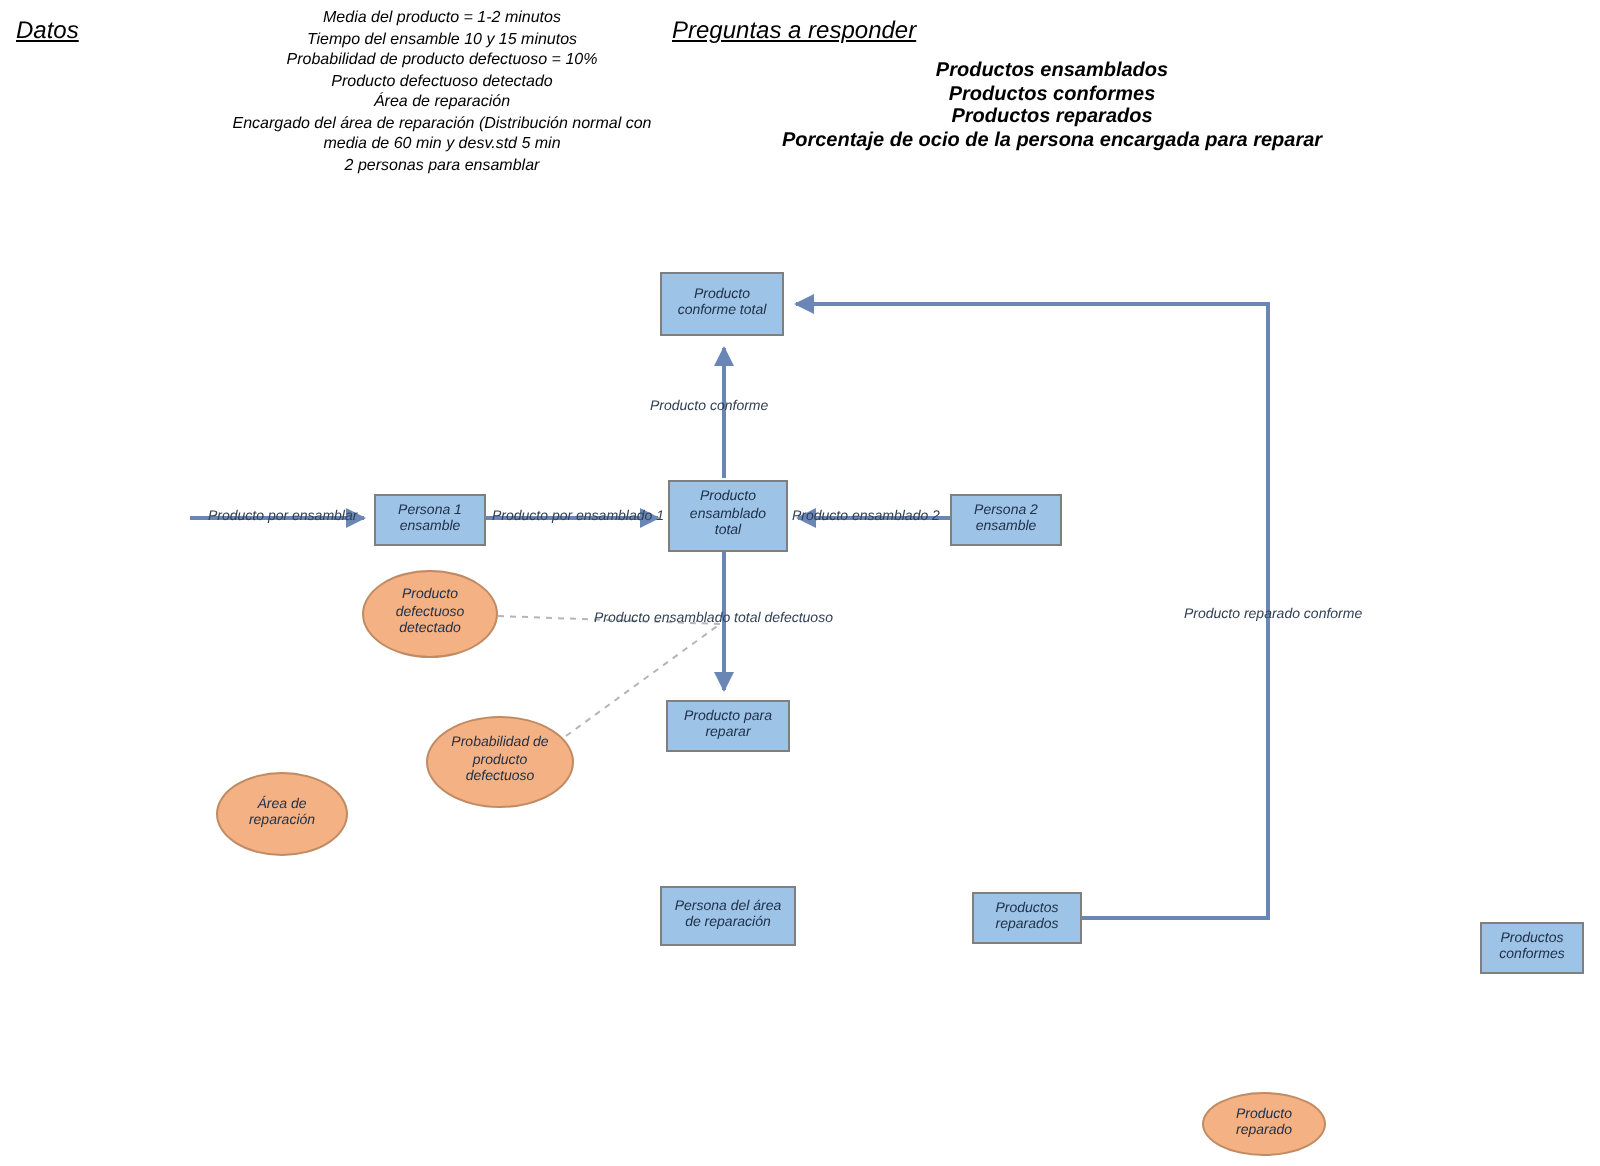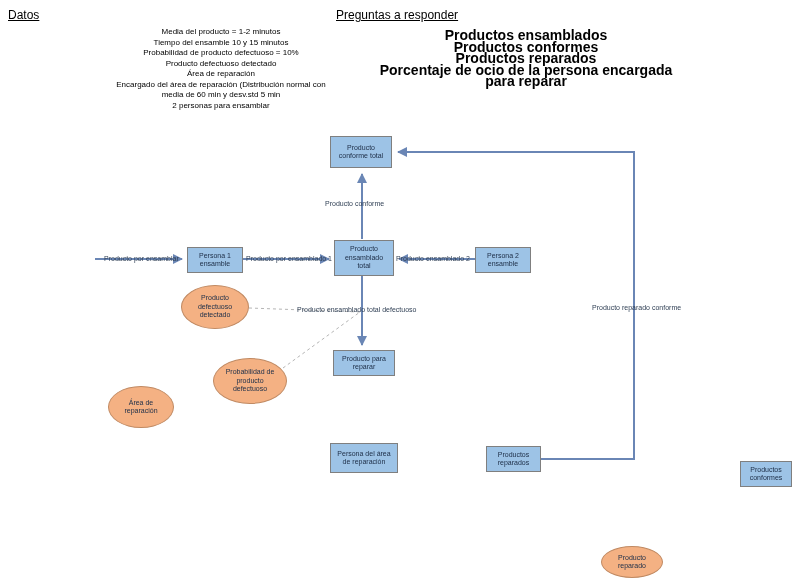--- a/index.html
+++ b/index.html
@@ -9,20 +9,21 @@
   }
   body {
     font-family: "Liberation Sans", sans-serif;
   }
   #canvas {
     position: relative;
     width: 800px;
     height: 583px;
     background: #ffffff;
     overflow: hidden;
+    font-style: italic;
   }
   #wires {
     position: absolute;
     left: 0;
     top: 0;
     width: 800px;
     height: 583px;
     pointer-events: none;
   }
 
@@ -37,21 +38,21 @@
   .textblock {
     position: absolute;
     font-size: 8px;
     line-height: 10.5px;
     color: #000000;
     text-align: center;
     white-space: pre-line;
   }
   .textblock.bold {
     font-weight: bold;
-    font-size: 14px;
+    font-size: 10px;
     line-height: 11.5px;
   }
 
   
   .node {
     position: absolute;
     box-sizing: border-box;
     display: flex;
     align-items: center;
     justify-content: center;
@@ -118,21 +119,21 @@
       <path d="M 249 308 L 360 312"></path>
 
       <path d="M 283 368 L 360 312"></path>
     </g>
   </svg>
 
   <div class="heading" style="left:8px; top:8px;">Datos</div>
 
   <div class="heading" style="left:336px; top:8px;">Preguntas a responder</div>
 
-  <div class="textblock" style="left:86px; top:27px; width:270px;">Media del producto = 1-2 minutos
+  <div class="textblock" style="left:86px; top:4px; width:270px;">Media del producto = 1-2 minutos
 Tiempo del ensamble 10 y 15 minutos
 Probabilidad de producto defectuoso = 10%
 Producto defectuoso detectado
 Área de reparación
 Encargado del área de reparación (Distribución normal con
 media de 60 min y desv.std 5 min
 2 personas para ensamblar</div>
 
   <div class="textblock bold" style="left:376px; top:30px; width:300px;">Productos ensamblados
 Productos conformes

